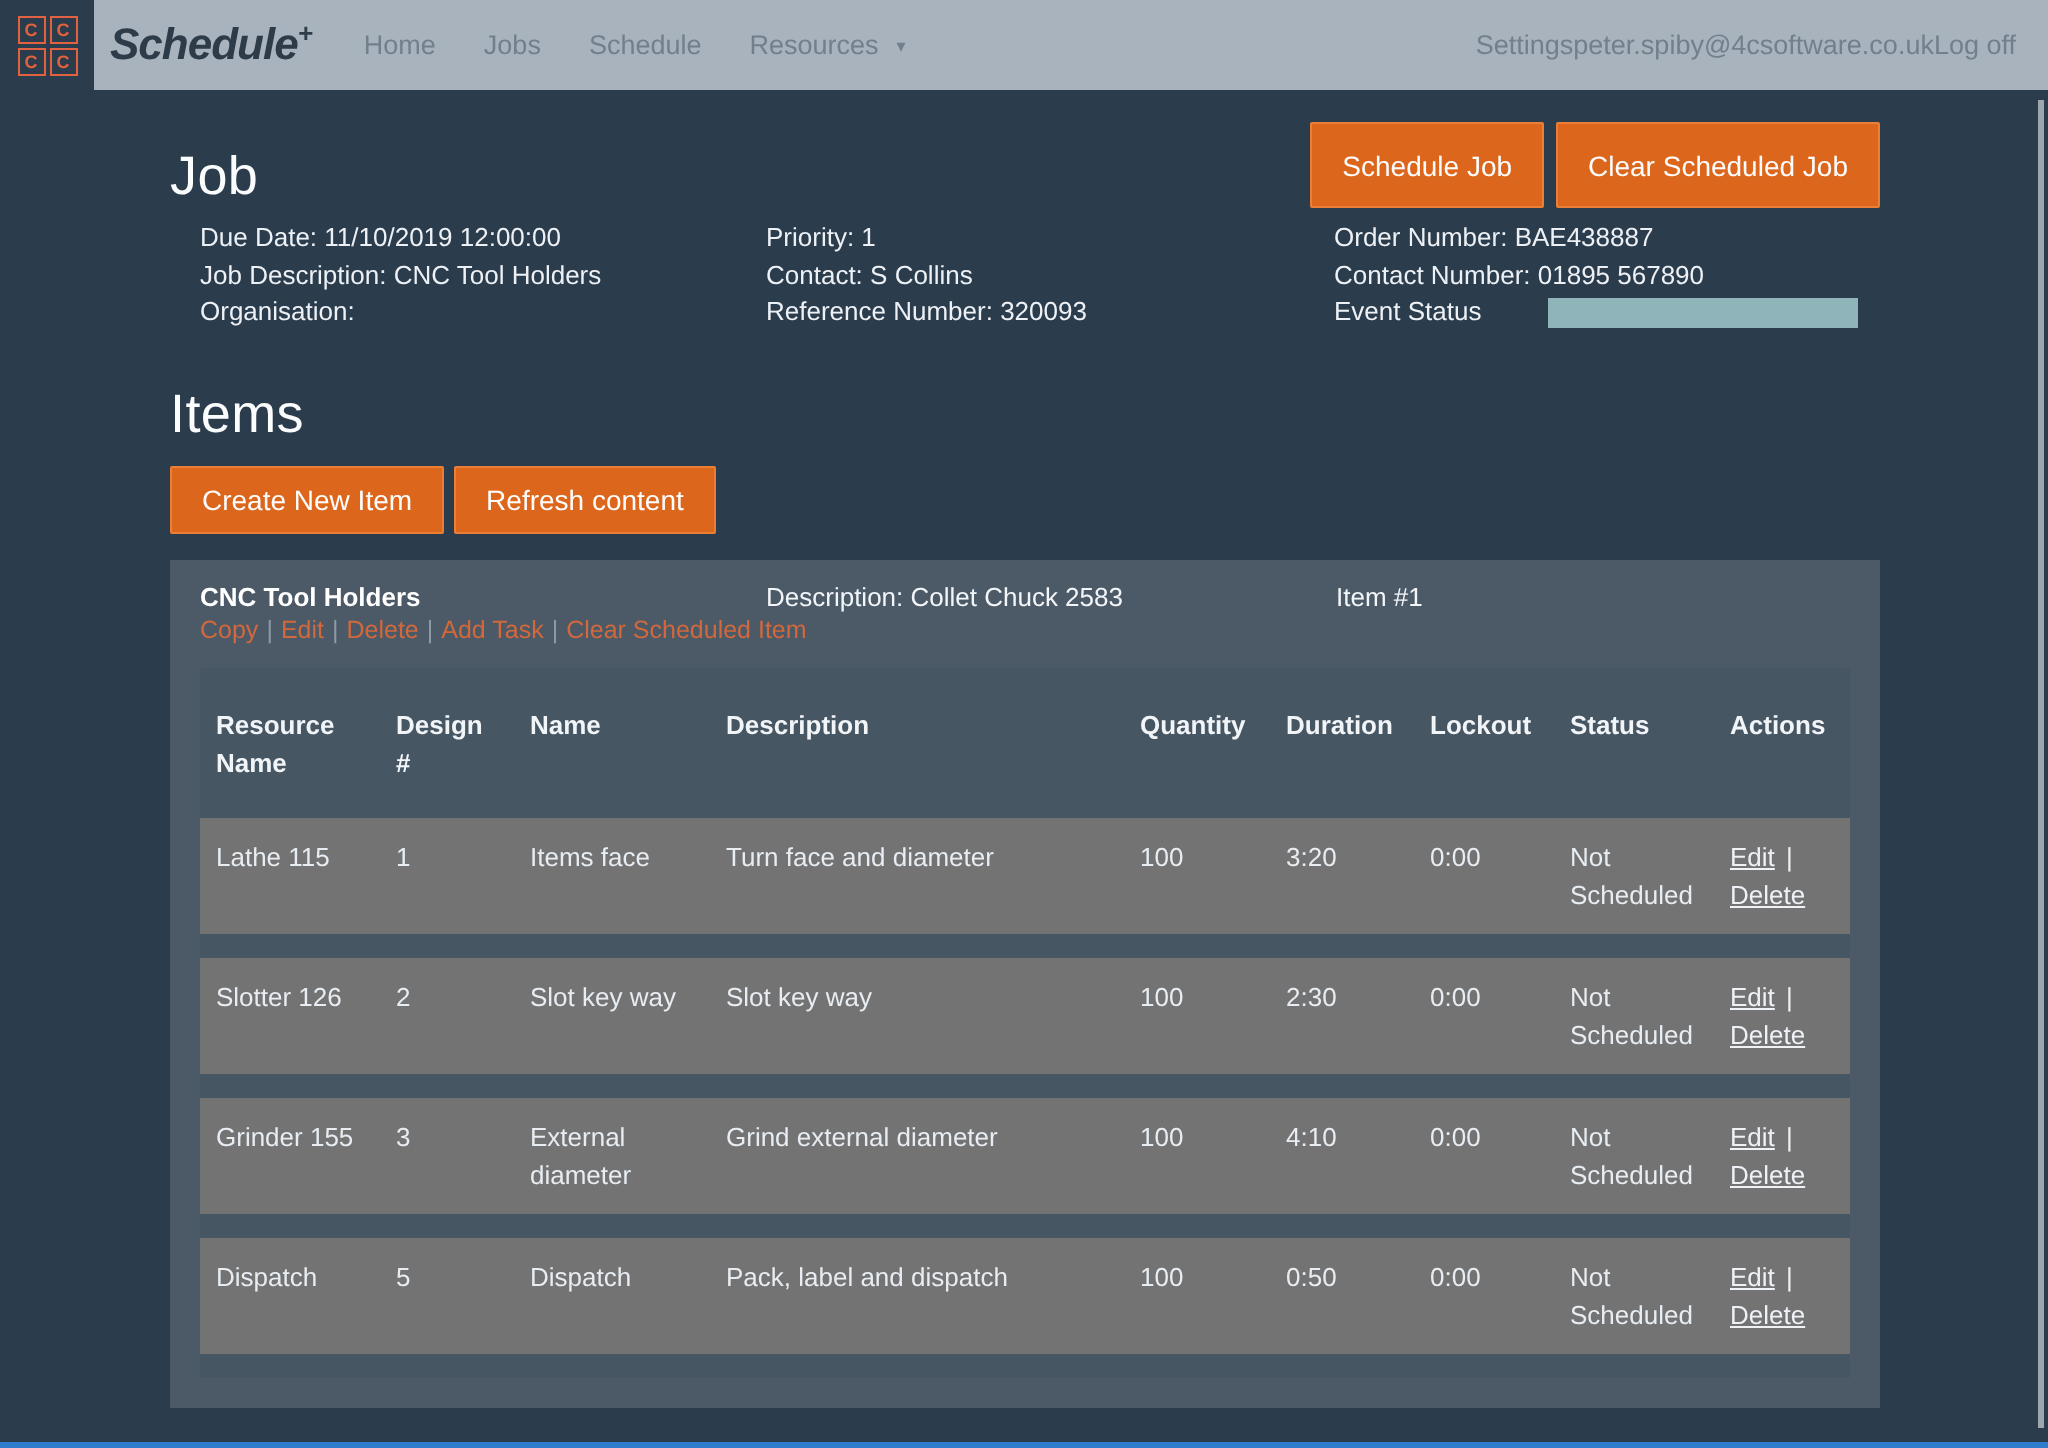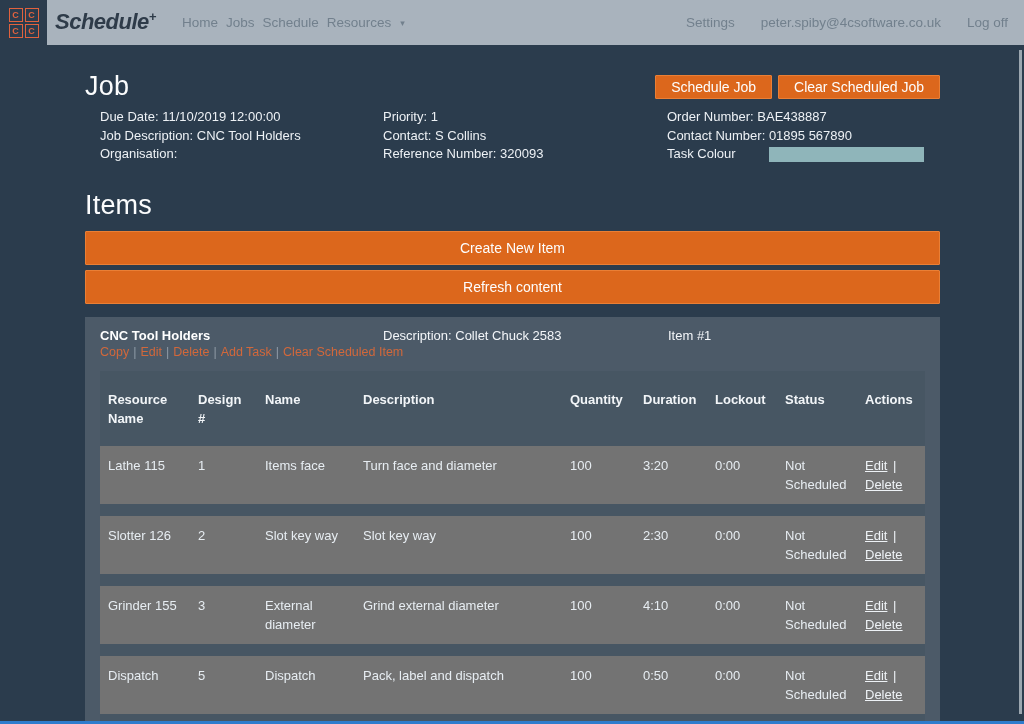--- a/index.html
+++ b/index.html
@@ -21,47 +21,47 @@
   .logo-grid{display:grid;grid-template-columns:14px 14px;grid-template-rows:14px 14px;gap:2px;}
   .logo-cell{
     border:1px solid #e0623e;color:#e0623e;font-size:9px;font-weight:bold;
     display:flex;align-items:center;justify-content:center;box-sizing:border-box;
   }
   .brand{
     margin-left:8px;font-style:italic;font-weight:600;font-size:22px;
     color:#2e3b49;cursor:pointer;letter-spacing:-0.5px;white-space:nowrap;
   }
   .brand sup{font-size:13px;font-weight:700;}
-  .nav-links{display:flex;align-items:center;margin-left:26px;gap:8px;}
+  .nav-links{display:flex;align-items:center;margin-left:26px;gap:24px;}
   .nav-link{color:#72808d;font-size:13.5px;text-decoration:none;cursor:pointer;white-space:nowrap;}
   .nav-link .caret{font-size:9px;margin-left:9px;position:relative;top:-1px;}
-  .nav-right{margin-left:auto;display:flex;align-items:center;gap:26px;padding-right:16px;}
+  .nav-right{margin-left:auto;display:flex;align-items:center;padding-right:16px;}
   .nav-right a{color:#72808d;font-size:13.5px;text-decoration:none;cursor:pointer;white-space:nowrap;}
   
   .content{padding:14px 84px 0 85px;}
   h1{font-size:27px;font-weight:400;color:#fbfcfd;margin:0;letter-spacing:0.2px;}
-  .job-header{display:flex;justify-content:space-between;align-items:center;margin-top:12px;}
+  .job-header{display:flex;justify-content:space-between;align-items:flex-end;margin-top:2px;}
   .btn{
     background:#dc671c;border:1px solid #ea7f35;color:#fdfdfd;
-    font-family:inherit;font-size:14px;height:24px;padding:0 15px;
+    font-family:inherit;font-size:14px;height:43px;padding:0 15px;
     cursor:pointer;border-radius:1px;white-space:nowrap;
   }
   .job-buttons{display:flex;gap:6px;}
   .job-details{
     display:grid;grid-template-columns:283px 284px 1fr;
     margin:6px 0 0 15px;color:#edf1f5;font-size:13px;line-height:18.5px;
   }
   .job-field{white-space:nowrap;}
   .job-field .lbl{color:#edf1f5;}
   .job-field .val{color:#edf1f5;}
   .swatch-row{display:flex;align-items:center;}
   .event-swatch{width:155px;height:15px;margin-left:33px;flex:none;}
   
   .items-section{margin-top:26px;}
-  .items-buttons{display:flex;gap:5px;margin-top:10px;flex-direction:column;}
+  .items-buttons{display:flex;gap:5px;margin-top:10px;}
   .items-buttons .btn{height:34px;font-size:14px;}
   .item-card{
     margin-top:13px;background:#4c5a68;padding:11px 15px 15px 15px;
   }
   .card-head{display:grid;grid-template-columns:283px 285px 1fr;font-size:13px;color:#f3f6f9;}
   .card-title{font-weight:bold;color:#ffffff;}
   .card-links{margin-top:2px;font-size:12.5px;}
   .card-links a{color:#d2683b;text-decoration:none;cursor:pointer;}
   .card-links .sep{color:#8d99a5;margin:0 4px;}
   
@@ -134,21 +134,21 @@
         </div>
         <div class="job-col">
           <div class="job-field"><span class="lbl">Priority: </span><span class="val">1</span></div>
           <div class="job-field"><span class="lbl">Contact: </span><span class="val">S Collins</span></div>
           <div class="job-field"><span class="lbl">Reference Number: </span><span class="val">320093</span></div>
         </div>
         <div class="job-col">
           <div class="job-field"><span class="lbl">Order Number: </span><span class="val">BAE438887</span></div>
           <div class="job-field"><span class="lbl">Contact Number: </span><span class="val">01895 567890</span></div>
           <div class="job-field swatch-row">
-            <span class="lbl">Task Colour</span>
+            <span class="lbl">Event Status</span>
             <span class="event-swatch" style="background: rgb(143, 181, 186);"></span>
           </div>
         </div>
       </div>
   </section>
 
   <section class="items-section">
     <h1>Items</h1>
     <div class="items-buttons">
       <button class="btn">Create New Item</button>

